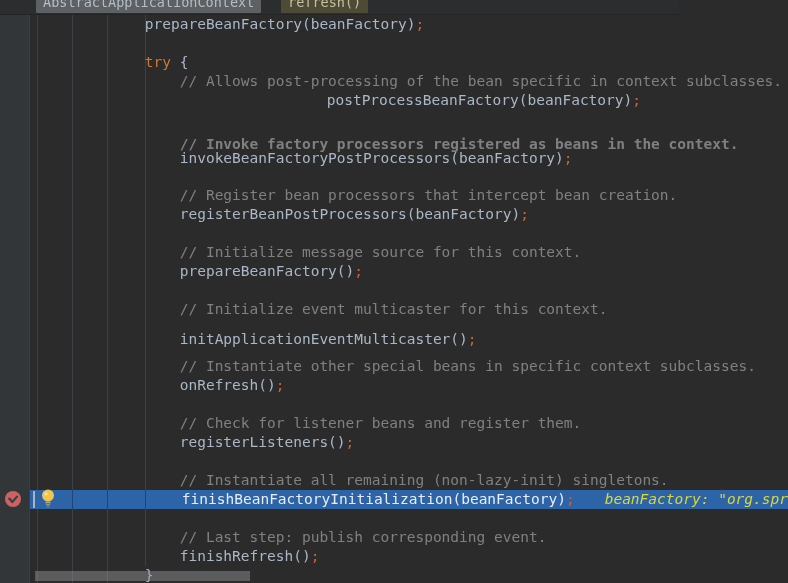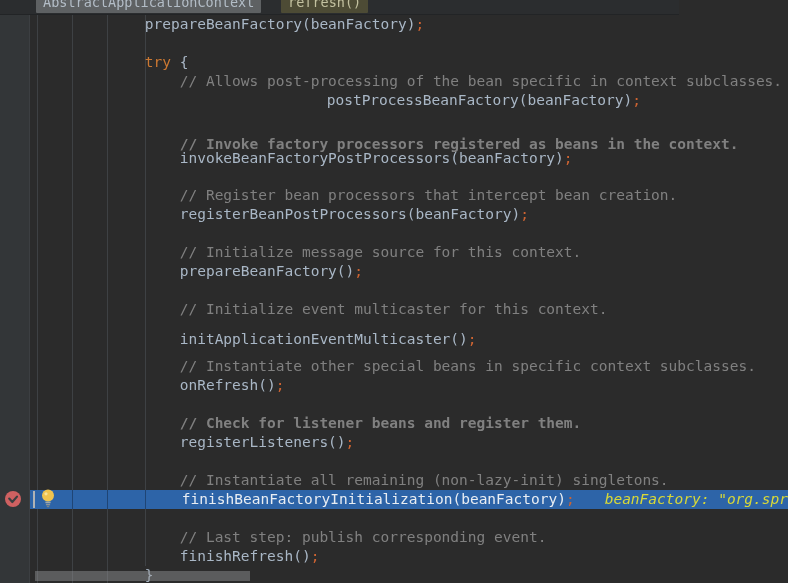--- a/index.html
+++ b/index.html
@@ -80,21 +80,21 @@
       <div class="code-line" style="top: 224px; padding-left: 10px;"></div>
       <div class="code-line" style="top: 243px; padding-left: 149.72px;"><span class="tok-comment">// Initialize message source for this context.</span></div>
       <div class="code-line" style="top: 262px; padding-left: 149.72px;"><span class="tok-plain">prepareBeanFactory()</span><span class="tok-semi">;</span></div>
       <div class="code-line" style="top: 281px; padding-left: 10px;"></div>
       <div class="code-line" style="top: 300px; padding-left: 149.72px;"><span class="tok-comment">// Initialize event multicaster for this context.</span></div>
       <div class="code-line" style="top: 330px; padding-left: 149.72px;"><span class="tok-plain">initApplicationEventMulticaster()</span><span class="tok-semi">;</span></div>
       <div class="code-line" style="top: 338px; padding-left: 10px;"></div>
       <div class="code-line" style="top: 357px; padding-left: 149.72px;"><span class="tok-comment">// Instantiate other special beans in specific context subclasses.</span></div>
       <div class="code-line" style="top: 376px; padding-left: 149.72px;"><span class="tok-plain">onRefresh()</span><span class="tok-semi">;</span></div>
       <div class="code-line" style="top: 395px; padding-left: 10px;"></div>
-      <div class="code-line" style="top: 414px; padding-left: 149.72px; font-weight: bold;"><span class="tok-comment">// Check for listener beans and register them.</span></div>
+      <div class="code-line" style="top: 414px; padding-left: 149.72px;"><span class="tok-comment">// Check for listener beans and register them.</span></div>
       <div class="code-line" style="top: 433px; padding-left: 149.72px;"><span class="tok-plain">registerListeners()</span><span class="tok-semi">;</span></div>
       <div class="code-line" style="top: 452px; padding-left: 10px;"></div>
       <div class="code-line" style="top: 471px; padding-left: 149.72px;"><span class="tok-comment">// Instantiate all remaining (non-lazy-init) singletons.</span></div>
       <div class="code-line hl" style="top: 490px; padding-left: 149.72px; text-align: right;"><span class="tok-plain">finishBeanFactoryInitialization(beanFactory)</span><span class="tok-semi">;</span><span class="hint">beanFactory: "org.spr</span></div>
       <div class="code-line" style="top: 509px; padding-left: 10px;"></div>
       <div class="code-line" style="top: 528px; padding-left: 149.72px;"><span class="tok-comment">// Last step: publish corresponding event.</span></div>
       <div class="code-line" style="top: 547px; padding-left: 149.72px;"><span class="tok-plain">finishRefresh()</span><span class="tok-semi">;</span></div>
       <div class="code-line" style="top: 566px; padding-left: 114.79px;"><span class="tok-plain">}</span></div>
     </div>
 

